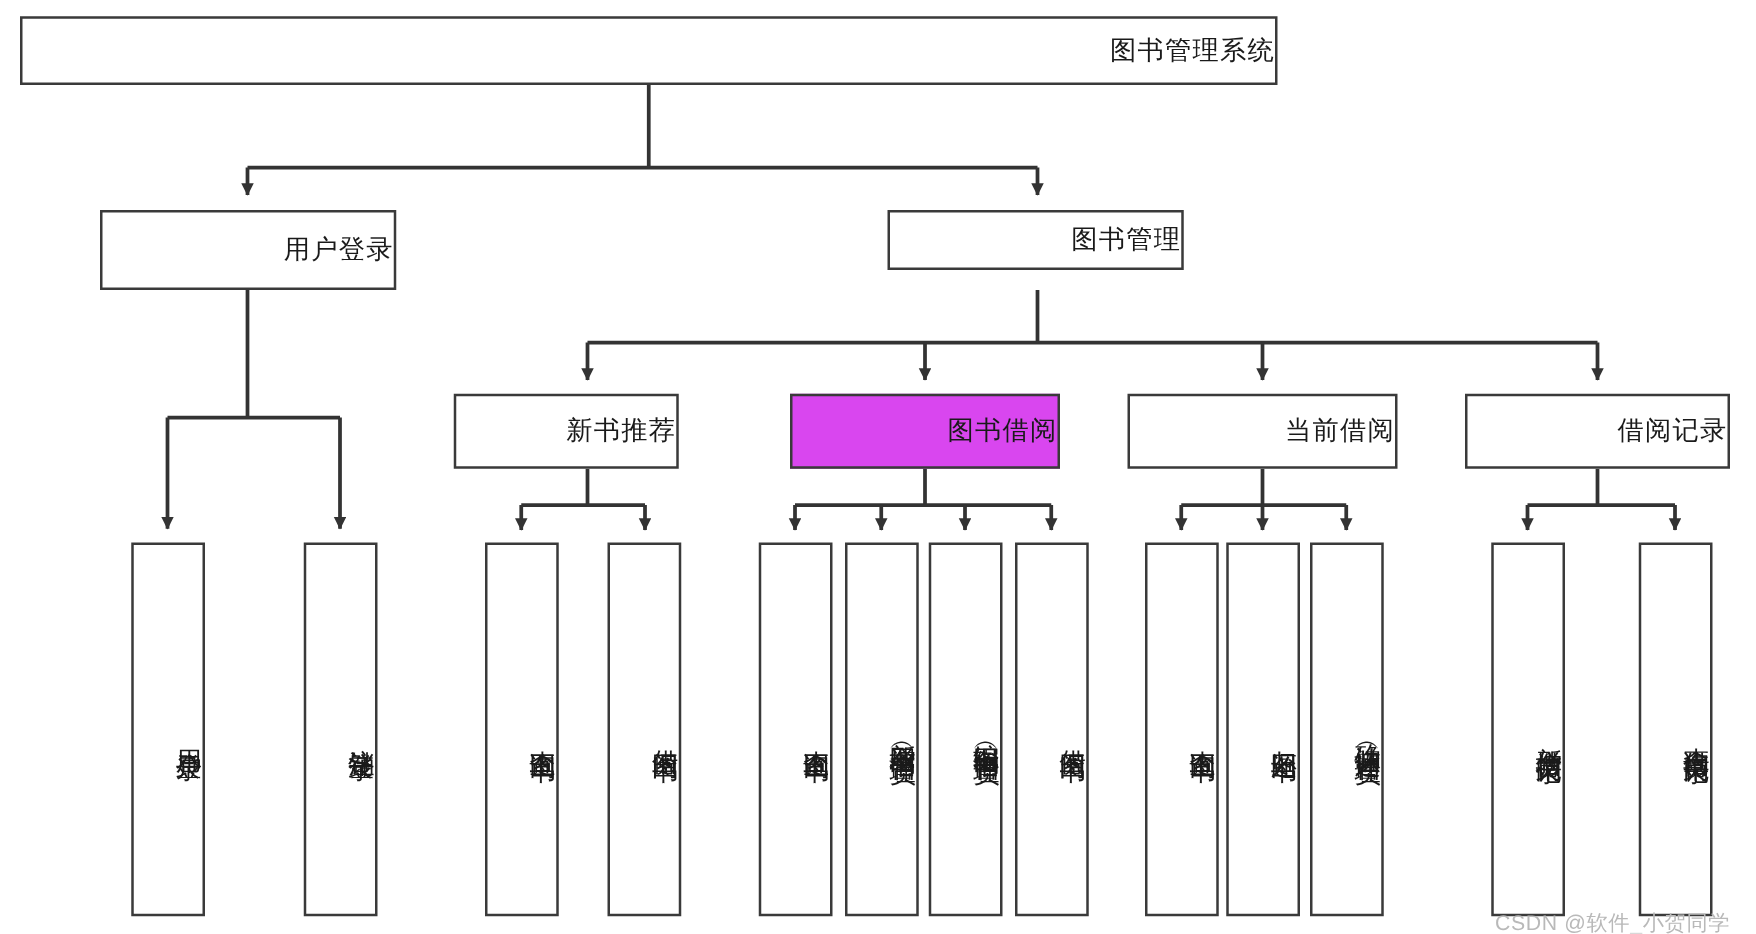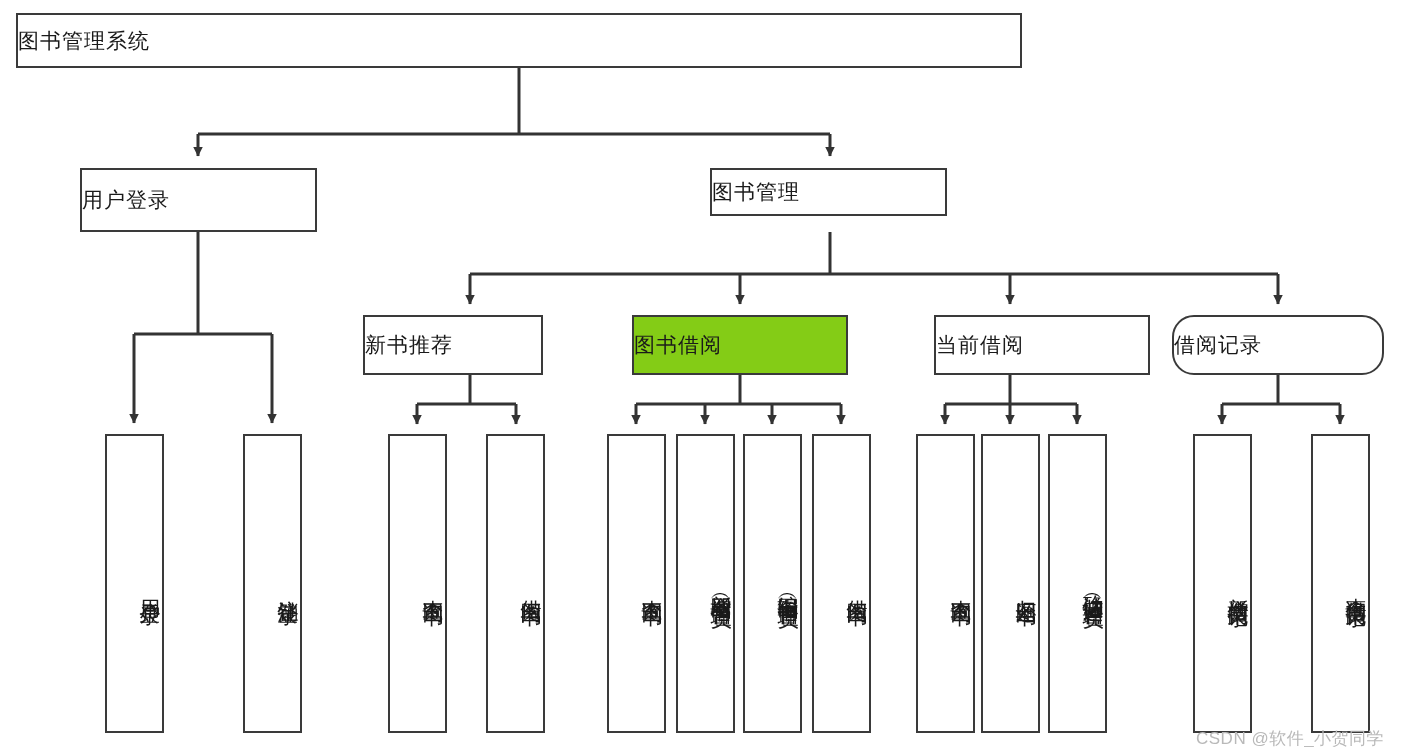--- a/index.html
+++ b/index.html
@@ -26,21 +26,21 @@
     height: 747px;
     pointer-events: none;
   }
   .node {
     position: absolute;
     box-sizing: border-box;
     background: #ffffff;
     border: 2px solid #3a3a3a;
     display: flex;
     align-items: center;
-    justify-content: flex-start;
+    justify-content: flex-end;
     color: #1a1a1a;
     z-index: 2;
   }
   .node.h {
     font-size: 21px;
     line-height: 1.2;
     letter-spacing: 1px;
   }
   .node.v {
     font-size: 21px;
@@ -130,27 +130,27 @@
   <div class="node h" id="node-l2-0" style="left: 80px; top: 168px; width: 237px; height: 64px; border-color: rgb(58, 58, 58); background: rgb(255, 255, 255); color: rgb(26, 26, 26);">
     <span>用户登录</span>
   </div>
   <div class="node h" id="node-l2-1" style="left: 710px; top: 168px; width: 237px; height: 48px; border-color: rgb(58, 58, 58); background: rgb(255, 255, 255); color: rgb(26, 26, 26);">
     <span>图书管理</span>
   </div>
 
   <div class="node h" id="node-l3-0" style="left: 363px; top: 315px; width: 180px; height: 60px; border-color: rgb(58, 58, 58); background: rgb(255, 255, 255); color: rgb(26, 26, 26);">
     <span>新书推荐</span>
   </div>
-  <div class="node h" id="node-l3-1" style="left: 632px; top: 315px; width: 216px; height: 60px; border-color: rgb(58, 58, 58); background: #84cc16; color: rgb(26, 26, 26);">
+  <div class="node h" id="node-l3-1" style="left: 632px; top: 315px; width: 216px; height: 60px; border-color: rgb(58, 58, 58); background: #d946ef; color: rgb(26, 26, 26);">
     <span>图书借阅</span>
   </div>
-  <div class="node h" id="node-l3-2" style="left: 902px; top: 315px; width: 216px; height: 60px; border-color: rgb(58, 58, 58); background: rgb(255, 255, 255); color: rgb(26, 26, 26); margin-left: 32px;">
+  <div class="node h" id="node-l3-2" style="left: 902px; top: 315px; width: 216px; height: 60px; border-color: rgb(58, 58, 58); background: rgb(255, 255, 255); color: rgb(26, 26, 26);">
     <span>当前借阅</span>
   </div>
-  <div class="node h" id="node-l3-3" style="left: 1172px; top: 315px; width: 212px; height: 60px; border-color: rgb(58, 58, 58); background: rgb(255, 255, 255); color: rgb(26, 26, 26); border-radius: 22px;">
+  <div class="node h" id="node-l3-3" style="left: 1172px; top: 315px; width: 212px; height: 60px; border-color: rgb(58, 58, 58); background: rgb(255, 255, 255); color: rgb(26, 26, 26);">
     <span>借阅记录</span>
   </div>
 
   <div class="node v" id="node-leaf-0" style="left: 105px; top: 434px; width: 59px; height: 299px; border-color: rgb(58, 58, 58); background: rgb(255, 255, 255); color: rgb(26, 26, 26);">
     <span class="vtext">用户登录</span>
   </div>
   <div class="node v" id="node-leaf-1" style="left: 243px; top: 434px; width: 59px; height: 299px; border-color: rgb(58, 58, 58); background: rgb(255, 255, 255); color: rgb(26, 26, 26);">
     <span class="vtext">注销登录</span>
   </div>
   <div class="node v" id="node-leaf-2" style="left: 388px; top: 434px; width: 59px; height: 299px; border-color: rgb(58, 58, 58); background: rgb(255, 255, 255); color: rgb(26, 26, 26);">

